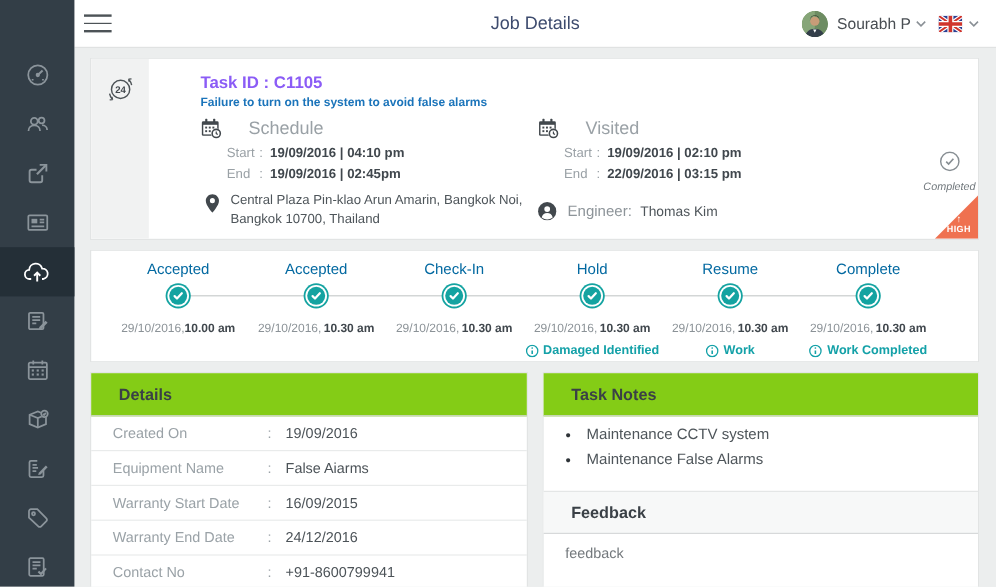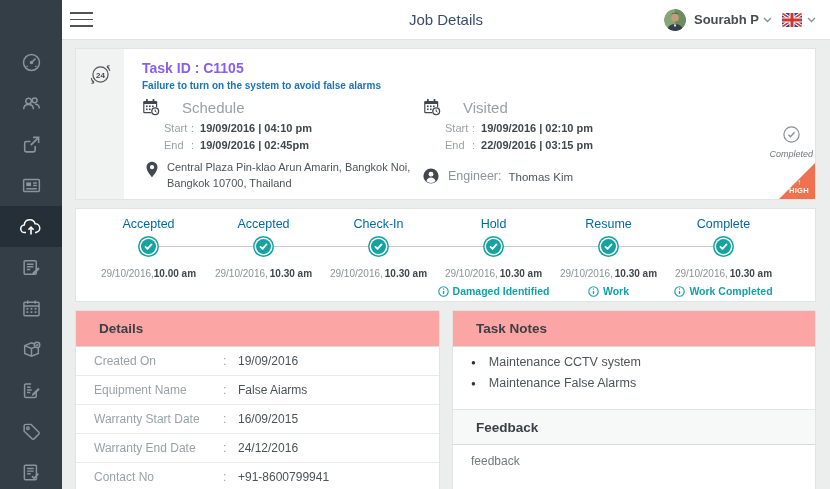--- a/index.html
+++ b/index.html
@@ -7,28 +7,28 @@
 body { font-family:"Liberation Sans",sans-serif; background:#eceeee; position:relative; }
 .sidebar { position:absolute; left:0; top:0; width:62px; height:489px; background:#333e47; z-index:10; padding-top:42px; }
 .side-item { width:62px; height:41px; display:flex; align-items:center; justify-content:center; color:#8b949b; cursor:pointer; }
 .side-item.active { background:#242f37; color:#fff; }
 .side-item svg { display:block; }
 .main { margin-left:62px; height:489px; display:flex; flex-direction:column; }
 .topbar { height:40px; background:#fff; border-bottom:1px solid #e0e2e2; display:flex; align-items:center; padding:0 14px 0 8px; position:relative; flex:none; }
 .hamburger { width:23px; cursor:pointer; }
 .hamburger span { display:block; height:1.8px; background:#4d5357; margin:4.5px 0; }
 .title { position:absolute; left:50%; transform:translateX(-50%); color:#3d4b6e; font-size:15px; }
-.user-area { margin-left:auto; display:flex; align-items:center;font-weight:bold; }
+.user-area { margin-left:auto; display:flex; align-items:center; }
 .avatar { width:22px; height:22px; border-radius:50%; overflow:hidden; display:block; }
 .uname { font-size:13px; color:#484d52; margin:0 4px 0 8px; }
 .chev { color:#888; margin-right:10px; }
 .flag { width:20px; height:14px; border-radius:2px; overflow:hidden; display:block; margin-right:5px; }
 .content { padding:8px 14px 0 13px; flex:1; }
 .card { background:#fff; border:1px solid #e2e4e4; }
-.task-card { height:152px; display:flex; position:relative; margin-bottom:8px; overflow:hidden; }
+.task-card { height:152px; display:flex; position:relative; margin-bottom:8px; overflow:hidden;gap:25px; }
 .icon-col { width:48px; background:#f1f2f2; flex:none; display:flex; justify-content:center; align-items:flex-start; padding-top:13px; }
 .card-body { padding:11px 0 0 18px; flex:1; }
 .task-id { font-size:14px; font-weight:bold; color:#8b5cf6; margin-bottom:4px; }
 .task-sub { font-size:10px; font-weight:bold; color:#1b74ba; margin-bottom:7px; cursor:pointer; }
 .info-grid { display:flex; }
 .col-a { width:281px; flex:none; }
 .sec-head { display:flex; align-items:center; margin-bottom:4px; }
 .sec-head .lbl { font-size:15px; color:#9aa1a6; margin-left:22px; }
 .kv { padding-left:22px; font-size:11px; line-height:17px; }
 .kv .k { display:inline-block; width:27px; color:#9aa1a6; }
@@ -57,21 +57,21 @@
 .s-circle { position:relative; z-index:1; display:inline-block; width:15px; height:15px; border-radius:50%; background:#14a3a1; box-shadow:0 0 0 1.5px #fff, 0 0 0 3px #14a3a1; margin:4px 0 10px; }
 .s-circle svg { position:absolute; left:2px; top:2px; }
 .s-date { font-size:10px; color:#8b9297; white-space:nowrap; }
 .s-date .d2 { color:#40474d; font-weight:bold; margin-left:2px; }
 .step:first-child .s-date .d2 { margin-left:0; }
 .s-note { font-size:10.5px; color:#14a1a8; font-weight:bold; margin-top:6px; display:flex; align-items:center; justify-content:center; white-space:nowrap; }
 .s-note svg { margin-right:4px; flex:none; }
 .bottom-row { display:flex; gap:12px; }
 .details-panel { width:365px; flex:none; height:190px; }
 .notes-panel { flex:1; height:190px; }
-.p-head { height:36px; line-height:36px; padding-left:23px; font-size:13.5px; font-weight:bold; color:#3a4046; background:#fca5a5; border-bottom:1px solid #d7d9da; }
+.p-head { height:36px; line-height:36px; padding-left:23px; font-size:13.5px; font-weight:bold; color:#3a4046; background:#84cc16; border-bottom:1px solid #d7d9da; }
 .d-row { height:29px; display:flex; align-items:center; padding-left:18px; border-bottom:1px solid #e9ebeb; font-size:12px; }
 .d-row .k { width:129px; color:#9aa2a7; }
 .d-row .c { width:15px; color:#9aa2a7; }
 .d-row .v { color:#4c5358; }
 .n-body { height:62px; padding:5px 0 0 18px; }
 .n-item { display:flex; align-items:center; font-size:12.5px; color:#4e555a; line-height:21px; }
 .n-item .dot { font-size:8px; color:#2e3338; margin-right:13px; }
 .fb-head { border-top:1px solid #e4e6e6; background:#f7f8f8; }
 .fb-text { padding:9px 0 0 18px; font-size:12px; color:#74797d; }
 </style>

